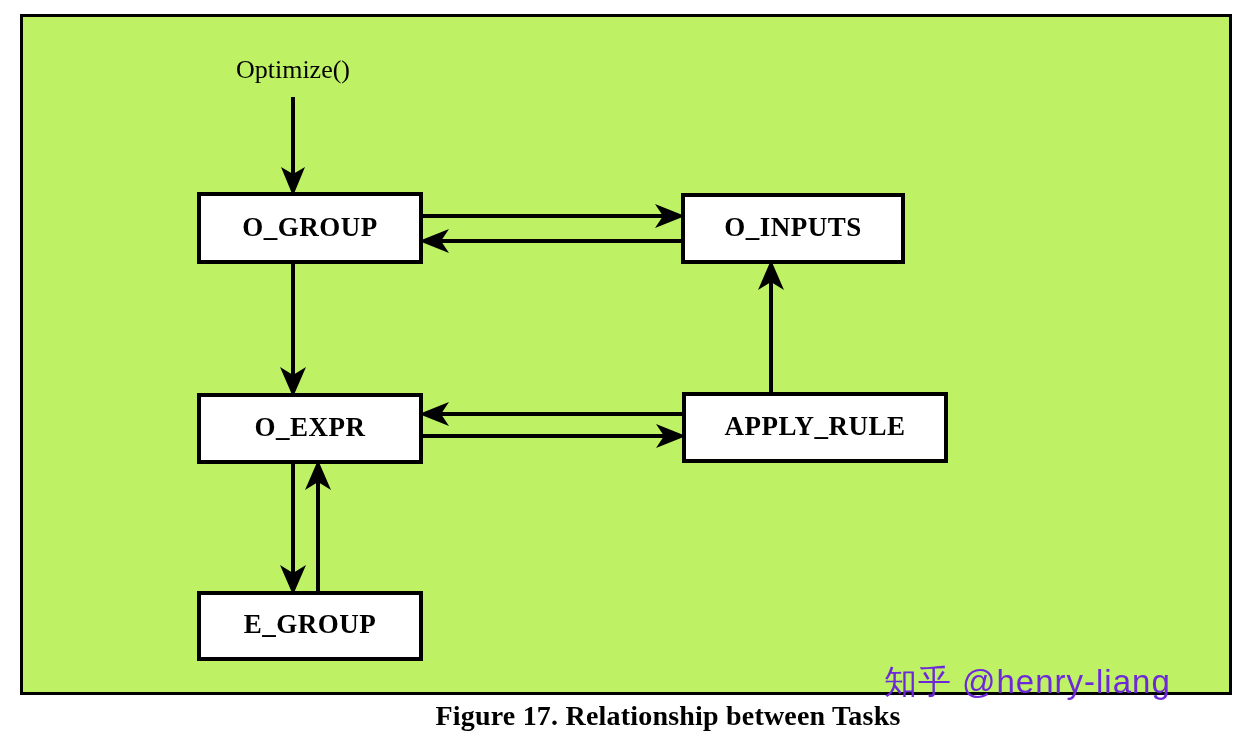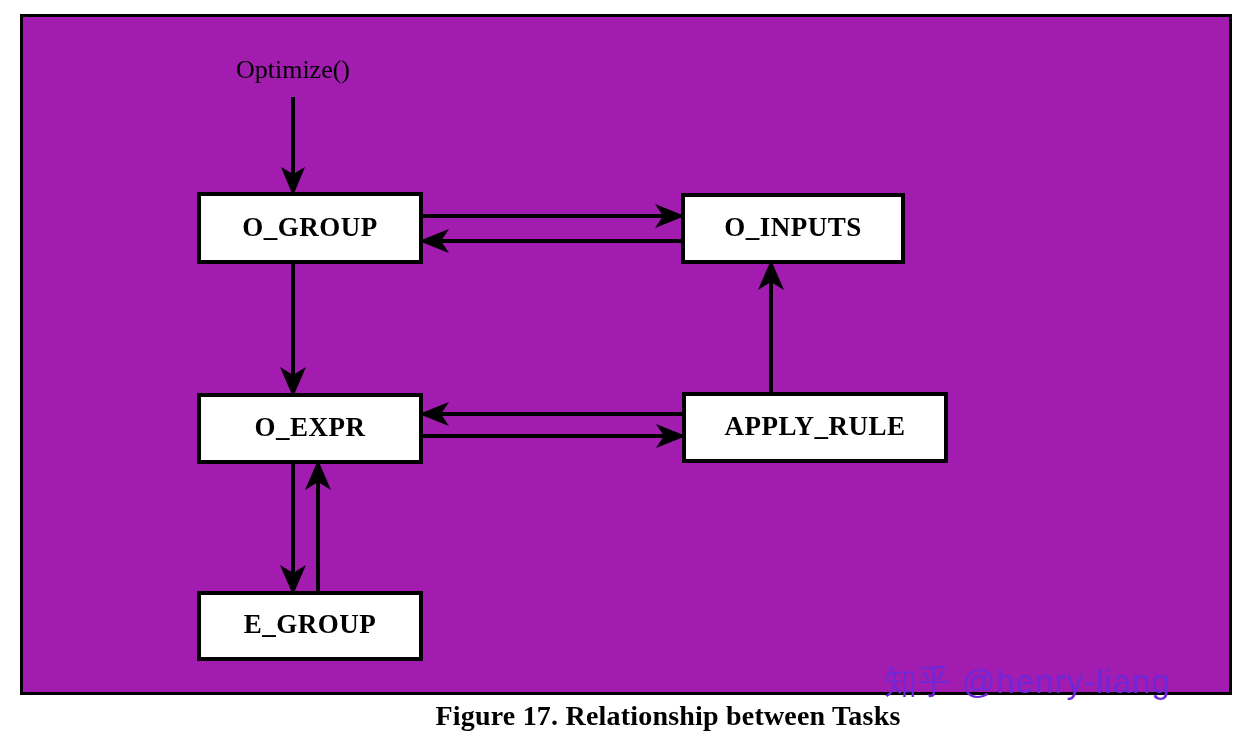--- a/index.html
+++ b/index.html
@@ -22,21 +22,21 @@
     height: 750px;
   }
   #figure-frame {
     position: absolute;
     left: 20px;
     top: 14px;
     width: 1212px;
     height: 681px;
     border: 3px solid #000000;
     box-sizing: border-box;
-    background: #a21caf;
+    background: #bef264;
   }
   #diagram-svg {
     position: absolute;
     left: 0;
     top: 0;
     width: 1212px;
     height: 681px;
     display: block;
   }
   .node-box {

